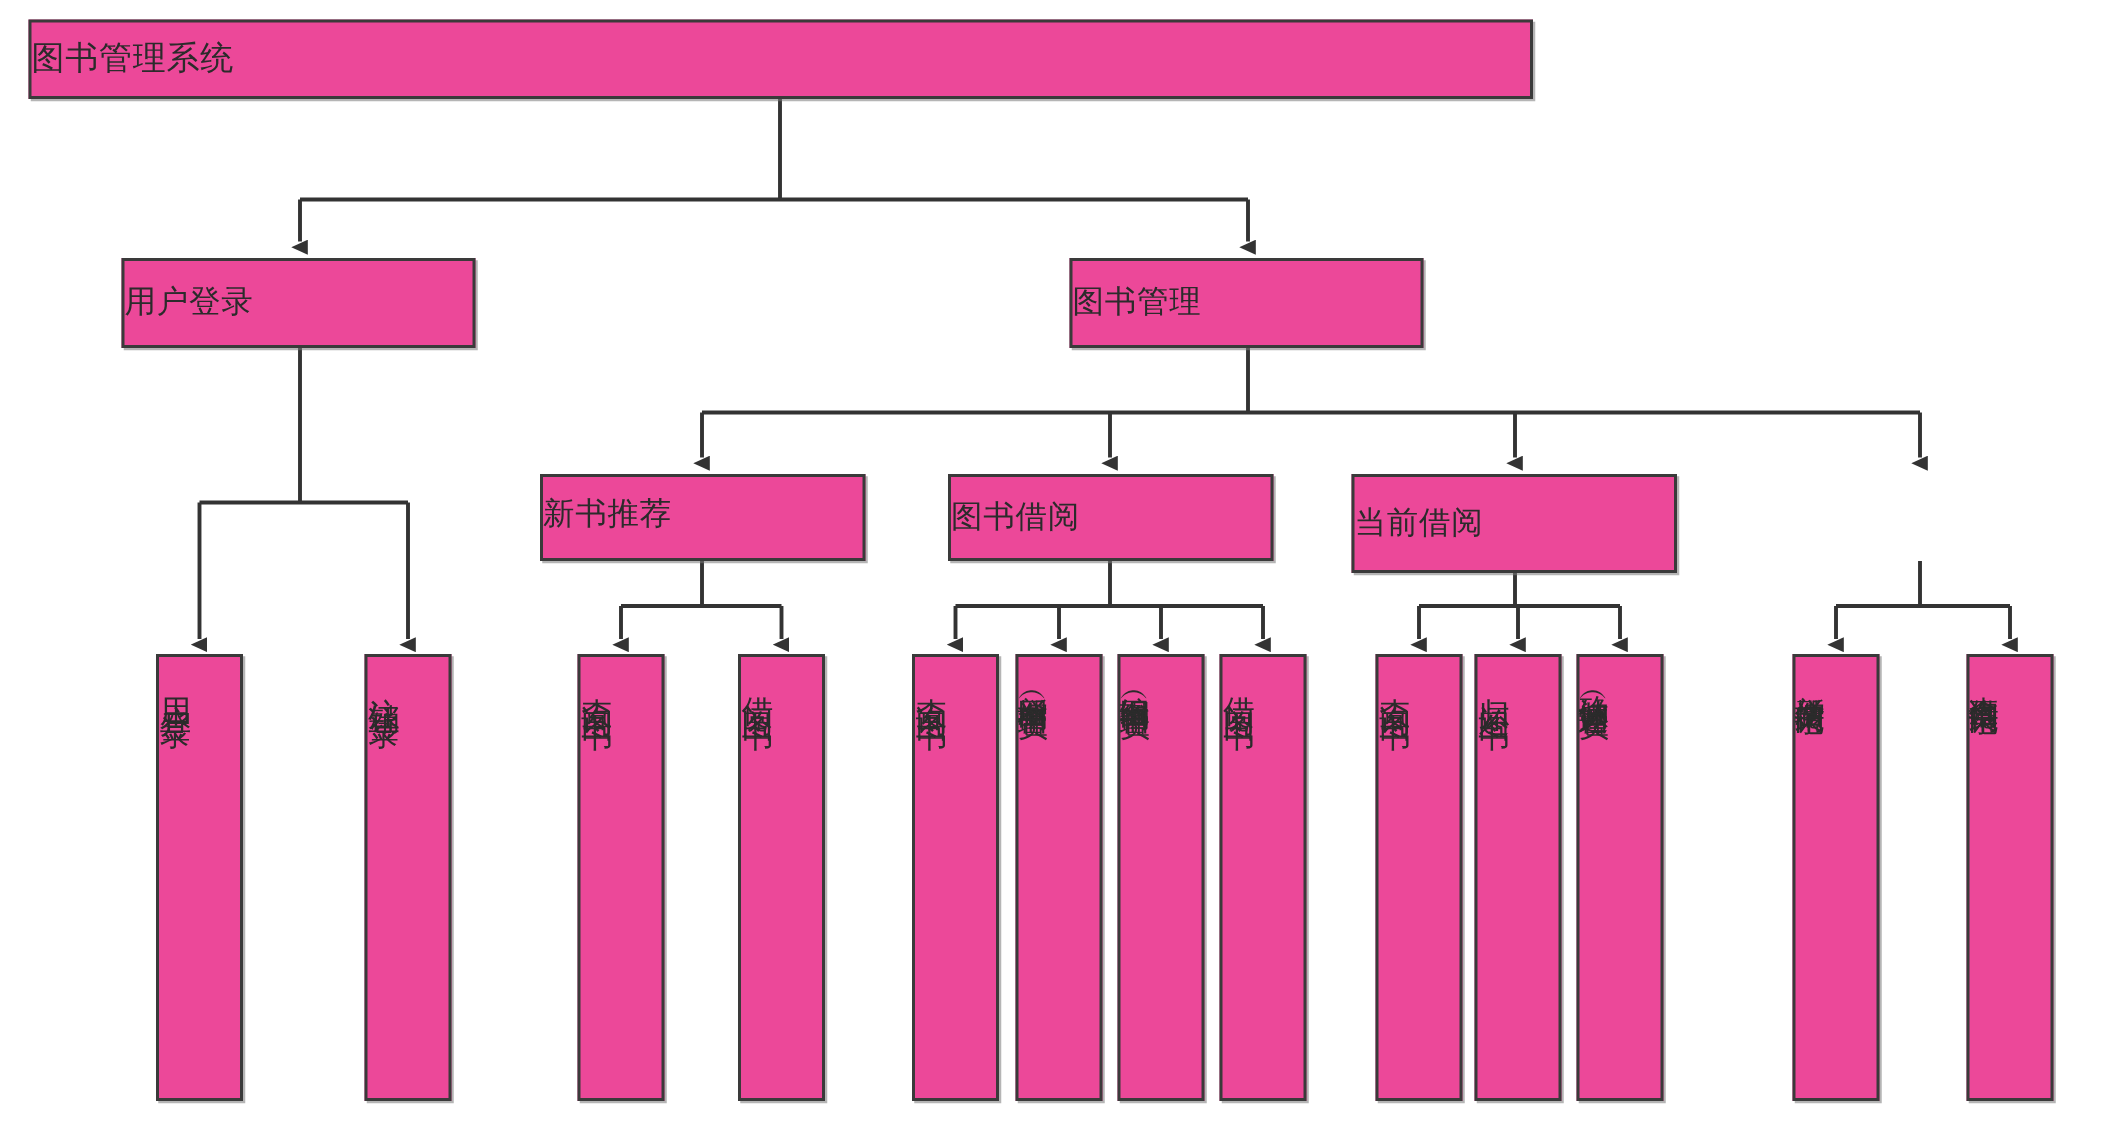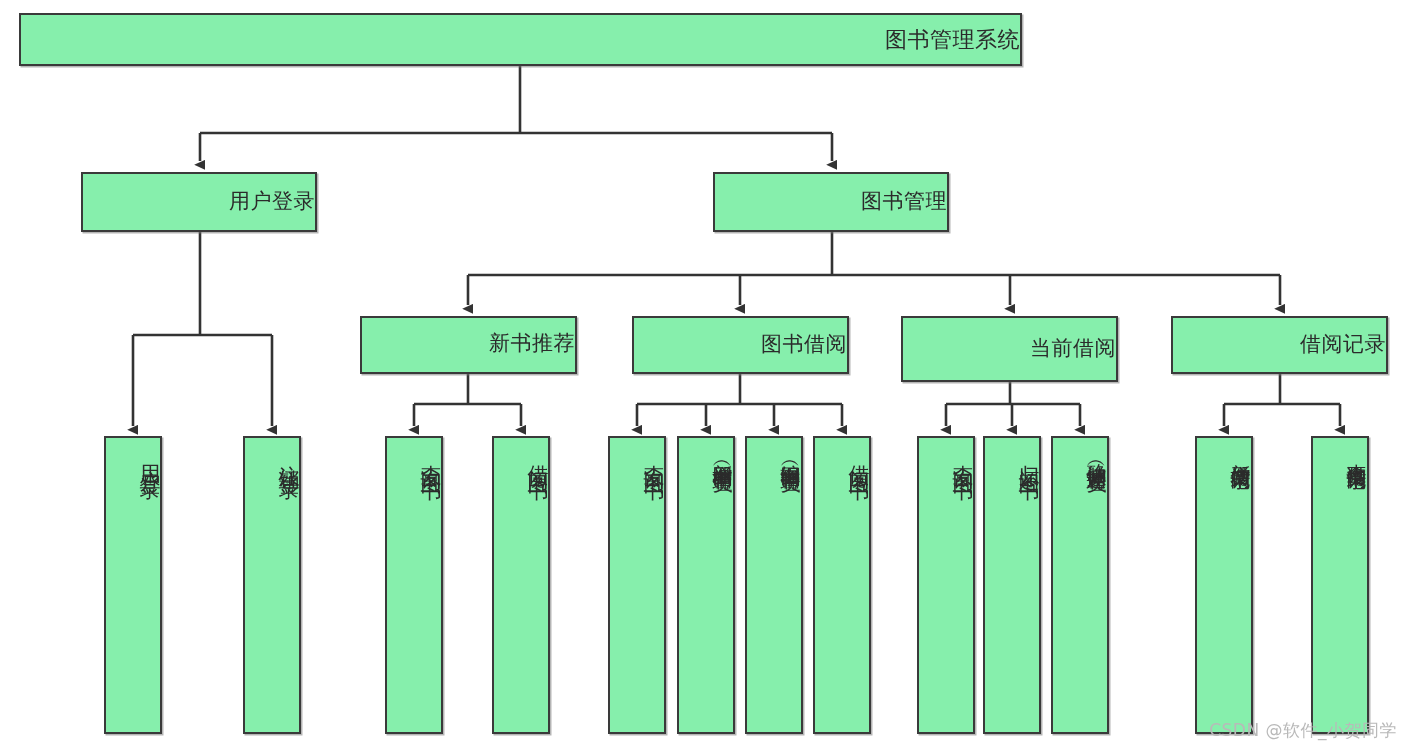--- a/index.html
+++ b/index.html
@@ -22,26 +22,26 @@
     position: absolute;
     left: 0;
     top: 0;
     width: 1405px;
     height: 747px;
     pointer-events: none;
   }
   .node {
     position: absolute;
     box-sizing: border-box;
-    background: #86efac;
+    background: #ec4899;
     border: 2px solid #3a3a3a;
     box-shadow: 1.5px 1.5px 0 rgba(120,120,120,0.55);
     display: flex;
     align-items: center;
-    justify-content: flex-end;
+    justify-content: flex-start;
     color: #2b2b2b;
     z-index: 2;
   }
   .node .label {
     display: block;
     text-align: center;
     line-height: 1.14;
     letter-spacing: 0.5px;
   }
   
@@ -148,23 +148,20 @@
 
   <div class="node horiz" style="left:360px; top:316px; width:217px; height:58px;font-family:Liberation Mono, monospace;">
     <span class="label">新书推荐</span>
   </div>
   <div class="node horiz" style="left:632px; top:316px; width:217px; height:58px;">
     <span class="label">图书借阅</span>
   </div>
   <div class="node horiz" style="left:901px; top:316px; width:217px; height:66px;">
     <span class="label">当前借阅</span>
   </div>
-  <div class="node horiz" style="left:1171px; top:316px; width:217px; height:58px;">
-    <span class="label">借阅记录</span>
-  </div>
 
   <div class="node vert" style="left:104px; top:436px; width:58px; height:298px;">
     <span class="label">用户登录</span>
   </div>
   <div class="node vert" style="left:243px; top:436px; width:58px; height:298px;">
     <span class="label">注销登录</span>
   </div>
 
   <div class="node vert" style="left:385px; top:436px; width:58px; height:298px;">
     <span class="label">查询图书</span>
@@ -196,14 +193,13 @@
     <span class="label">确认归还（管理员）</span>
   </div>
 
   <div class="node vert tight" style="left:1195px; top:436px; width:58px; height:298px;">
     <span class="label">新增借阅记录</span>
   </div>
   <div class="node vert tight" style="left:1311px; top:436px; width:58px; height:298px;">
     <span class="label">查询借阅记录</span>
   </div>
 
-  <div class="watermark">CSDN @软件_小贺同学</div>
 </div>
 
 </body></html>

